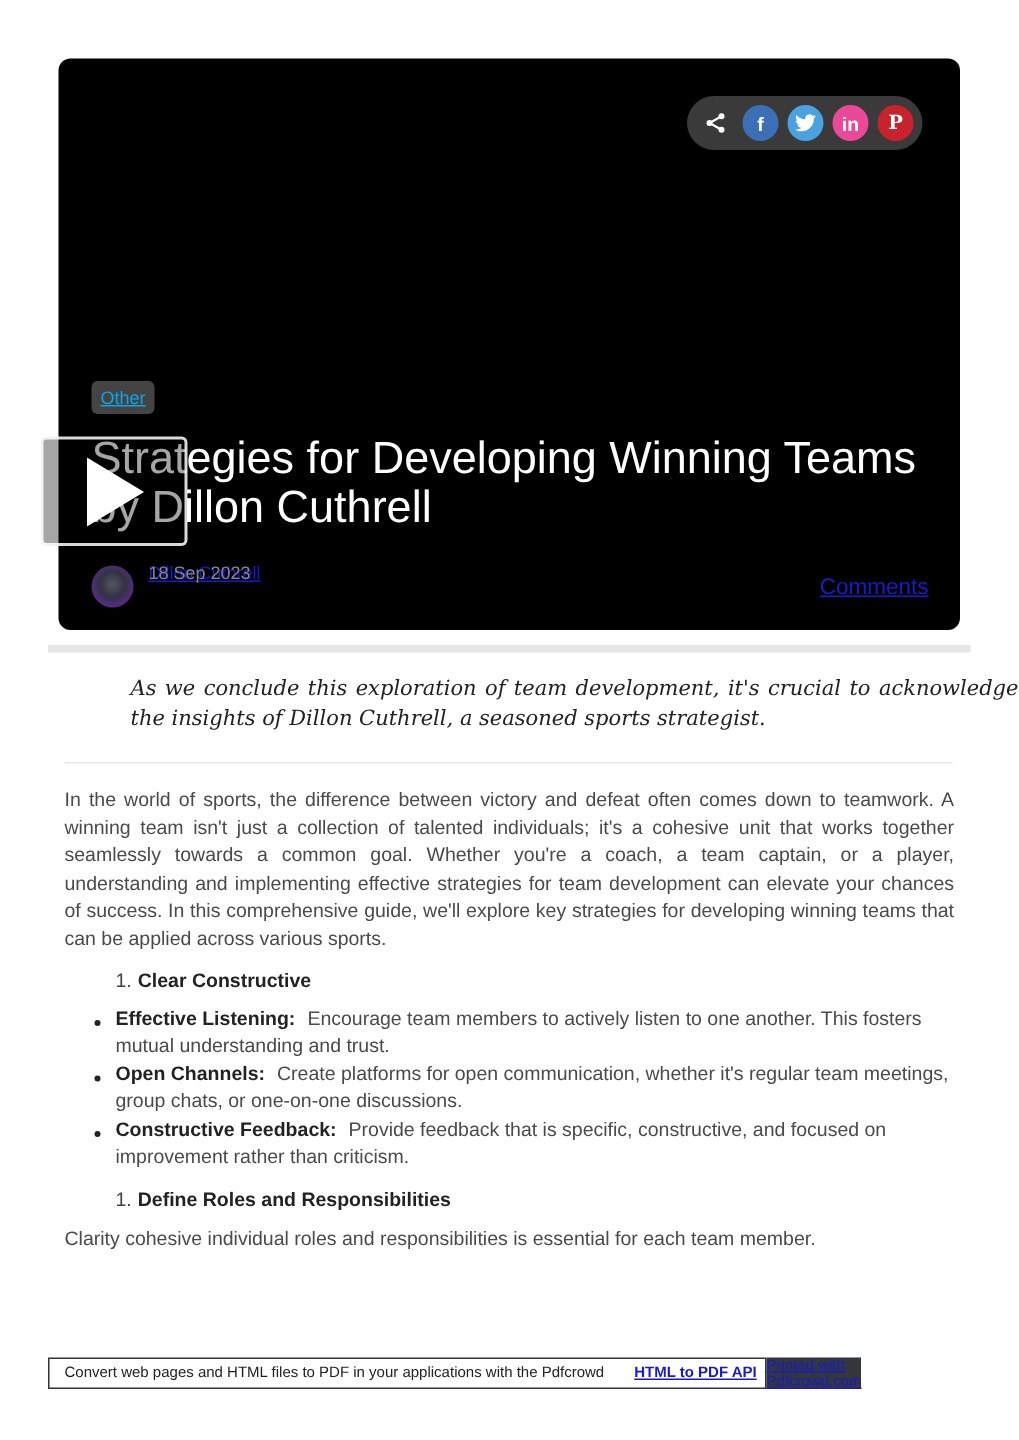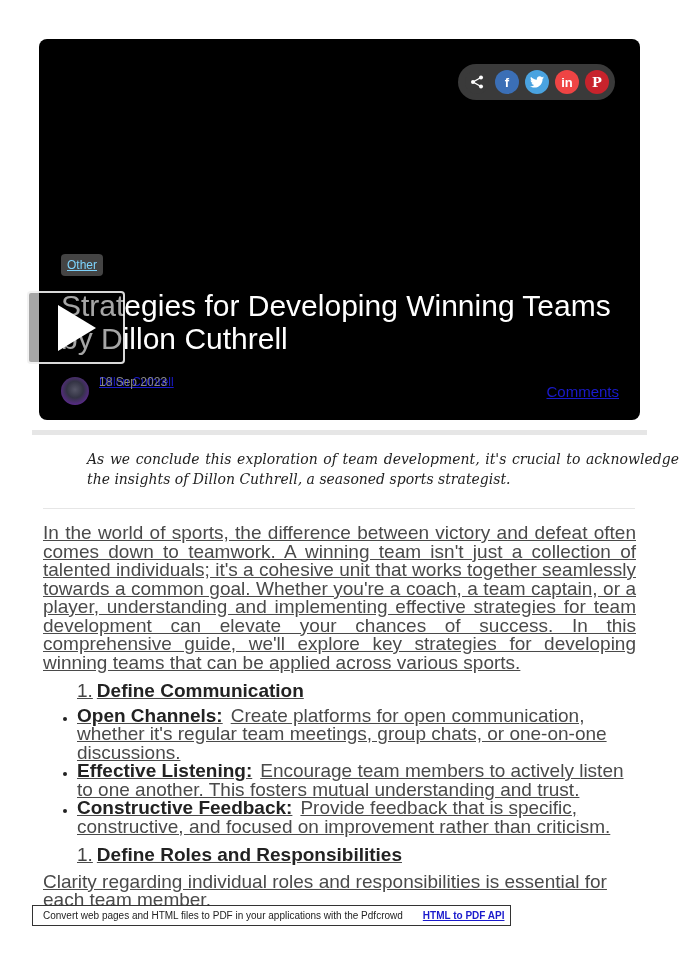--- a/index.html
+++ b/index.html
@@ -19,21 +19,21 @@
     width: 24px; height: 24px; border-radius: 50%; display: flex; align-items: center;
     justify-content: center; color: #fff; font-weight: bold; font-size: 13px;
     font-family: "Liberation Sans", sans-serif; cursor: pointer;
   }
   .share-btn svg { display: block; }
 
   .category {
     position: absolute; left: 22px; top: 215px; height: 22px; padding: 0 6px;
     background: #444; border-radius: 4px; display: flex; align-items: center;
   }
-  .category a { color: #7dd3fc; font-size: 12px; text-decoration: underline; }
+  .category a { color: #0ea5e9; font-size: 12px; text-decoration: underline; }
 
   .title {
     position: absolute; left: 22px; top: 250px; width: 570px;
     color: #fff; font-size: 30px; line-height: 33px; font-weight: normal;
   }
   .author-row { position: absolute; left: 22px; top: 336px; width: 560px; height: 34px; }
   .avatar {
     position: absolute; left: 0; top: 2px; width: 28px; height: 28px; border-radius: 50%;
     background: radial-gradient(circle at 50% 45%, #556 0%, #334 40%, #5a2a8a 75%, #3b1a5a 100%);
   }
@@ -56,21 +56,21 @@
   .intro {
     position: absolute; left: 43px; top: 449px; width: 592px;
     font-family: "DejaVu Serif", serif; font-style: italic; font-size: 14px; line-height: 20px;
     color: #222; text-align: justify; text-align-last: left; margin-left: 44px;
   }
   .divider-thin {
     position: absolute; left: 43px; top: 508px; width: 592px; height: 1px; background: #e6e6e6;
   }
   .content {
     position: absolute; left: 43px; top: 524px; width: 593px;
-    font-size: 19px; line-height: 18.5px; color: #4a4a4a; text-decoration: underline;
+    font-size: 13px; line-height: 18.5px; color: #4a4a4a;
   }
   .content p.lead { text-align: justify; margin-bottom: 10px; }
   .content p { margin-bottom: 10px; }
   .content ol { margin: 0 0 8px 34px; list-style: none; }
   .content ol li { color: #222; font-weight: bold; }
   .content ol li .num { font-weight: normal; color: #444; margin-right: 4px; }
   .content ul { margin: -2px 0 10px 20px; list-style: none; }
   .content ul li { position: relative; padding-left: 14px; margin-bottom: 0; }
   .content ul li::before {
     content: ""; position: absolute; left: 0; top: 10px; width: 4px; height: 4px;
@@ -106,21 +106,21 @@
       </svg>
     </div>
     <div class="share-btn" style="background:#3b6fb6">
       <span>f</span>
     </div>
     <div class="share-btn" style="background:#4aa3e0">
       <svg width="14" height="12" viewBox="0 0 24 20">
         <path fill="#fff" d="M24 2.4c-.9.4-1.8.6-2.8.8 1-.6 1.8-1.6 2.2-2.7-1 .6-2 1-3.1 1.2C19.3.7 18 0 16.6 0c-2.7 0-4.9 2.2-4.9 4.9 0 .4 0 .8.1 1.1C7.7 5.8 4.1 3.9 1.7.9c-.4.7-.7 1.6-.7 2.5 0 1.7.9 3.2 2.2 4.1-.8 0-1.6-.2-2.2-.6v.1c0 2.4 1.7 4.4 3.9 4.8-.4.1-.8.2-1.3.2-.3 0-.6 0-.9-.1.6 2 2.4 3.4 4.6 3.4-1.7 1.3-3.8 2.1-6.1 2.1-.4 0-.8 0-1.2-.1 2.2 1.4 4.8 2.2 7.5 2.2 9.1 0 14-7.5 14-14v-.6c1-.7 1.8-1.6 2.5-2.5z"></path>
       </svg>
     </div>
-    <div class="share-btn" style="background:#ef4444">
+    <div class="share-btn" style="background:#ec4899">
       <span>in</span>
     </div>
     <div class="share-btn" style="background:#c8232c">
       <span style="font-family:'DejaVu Serif',serif;">P</span>
     </div>
   </div>
 
   <div class="category">
     <a href="#">Other</a>
   </div>
@@ -145,36 +145,39 @@
 
 <p class="intro">As we conclude this exploration of team development, it's crucial to acknowledge the insights of Dillon Cuthrell, a seasoned sports strategist.</p>
 
 <div class="divider-thin"></div>
 
 <div class="content">
   <p class="lead">In the world of sports, the difference between victory and defeat often comes down to teamwork. A winning team isn't just a collection of talented individuals; it's a cohesive unit that works together seamlessly towards a common goal. Whether you're a coach, a team captain, or a player, understanding and implementing effective strategies for team development can elevate your chances of success. In this comprehensive guide, we'll explore key strategies for developing winning teams that can be applied across various sports.</p>
 
   <ol>
     <li>
-      <span class="num">1.</span><span>Define Communication</span>
+      <span class="num">1.</span><span>Clear Constructive</span>
     </li>
   </ol>
 
   <ul>
+    <li><b>Effective Listening:</b><span>Encourage team members to actively listen to one another. This fosters mutual understanding and trust.</span></li>
     <li><b>Open Channels:</b><span>Create platforms for open communication, whether it's regular team meetings, group chats, or one-on-one discussions.</span></li>
-    <li><b>Effective Listening:</b><span>Encourage team members to actively listen to one another. This fosters mutual understanding and trust.</span></li>
     <li><b>Constructive Feedback:</b><span>Provide feedback that is specific, constructive, and focused on improvement rather than criticism.</span></li>
   </ul>
 
   <ol>
     <li>
       <span class="num">1.</span><span>Define Roles and Responsibilities</span>
     </li>
   </ol>
-  <p>Clarity regarding individual roles and responsibilities is essential for each team member.</p>
+  <p>Clarity cohesive individual roles and responsibilities is essential for each team member.</p>
 </div>
 
 <div class="footer">
   <div class="left">
     <span>Convert web pages and HTML files to PDF in your applications with the Pdfcrowd</span>
     <a href="#">HTML to PDF API</a>
   </div>
+  <div class="right">
+    <a href="#">Printed with Pdfcrowd.com</a>
+  </div>
 </div>
 
 </body></html>

